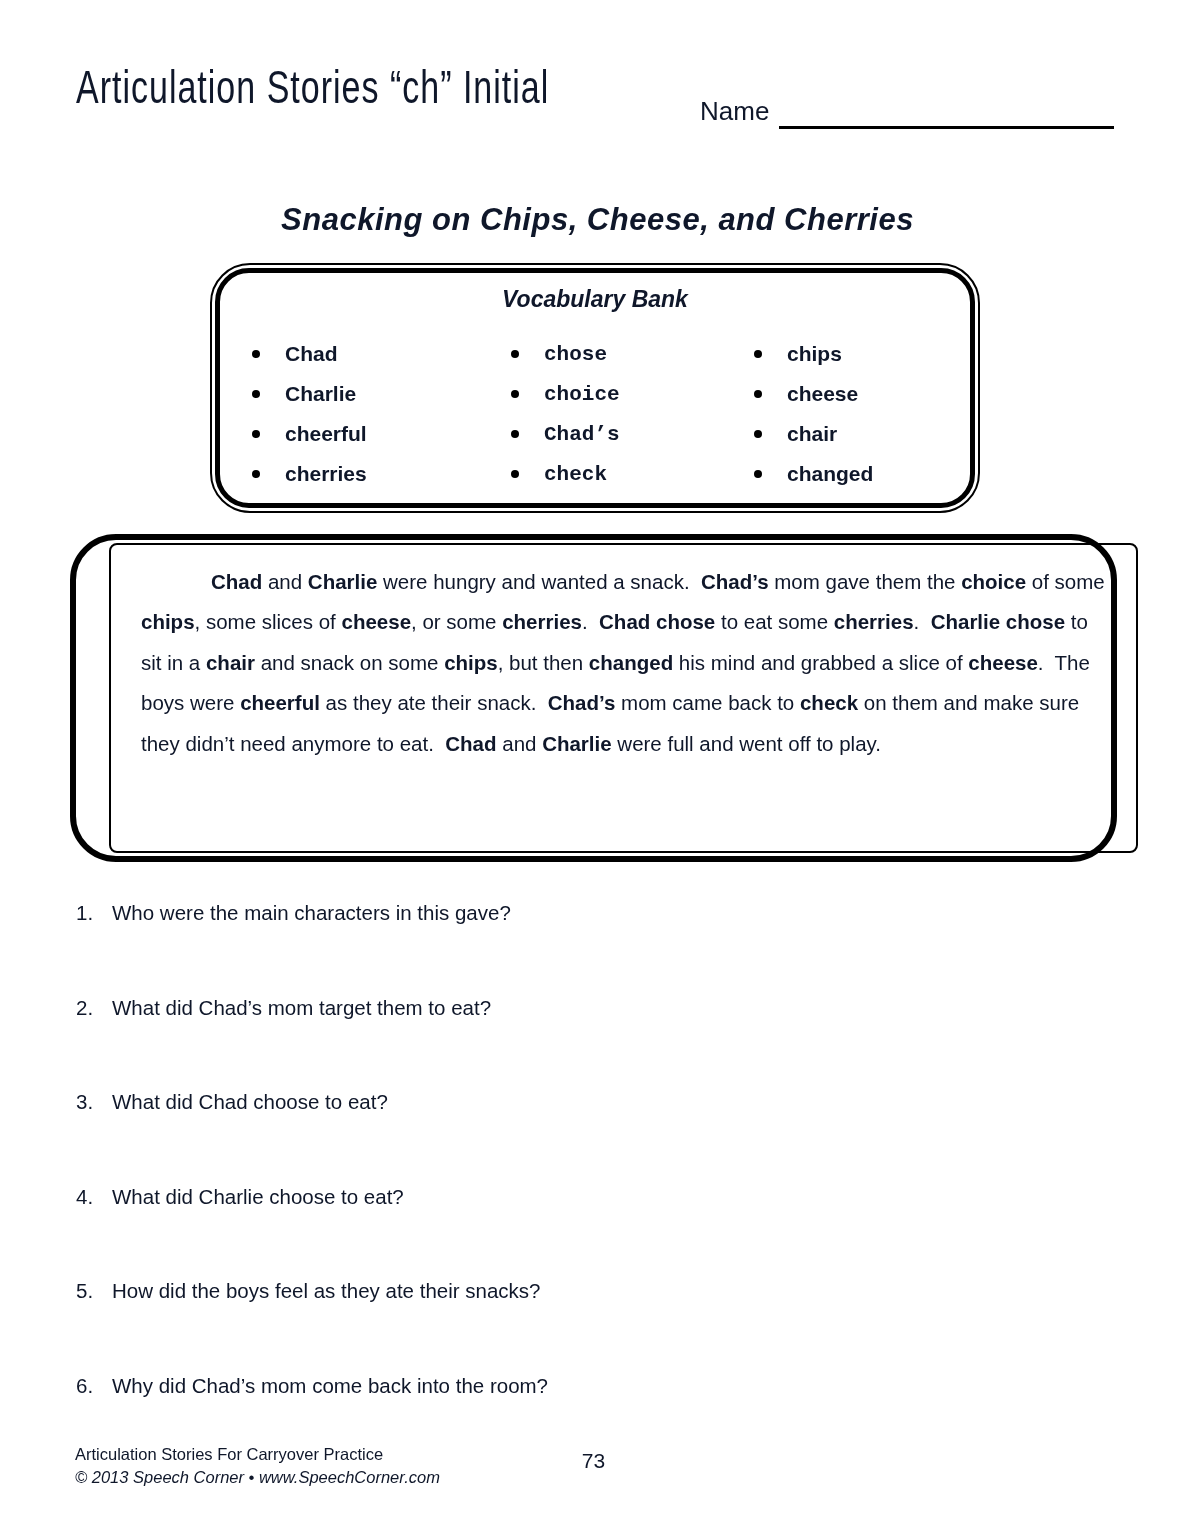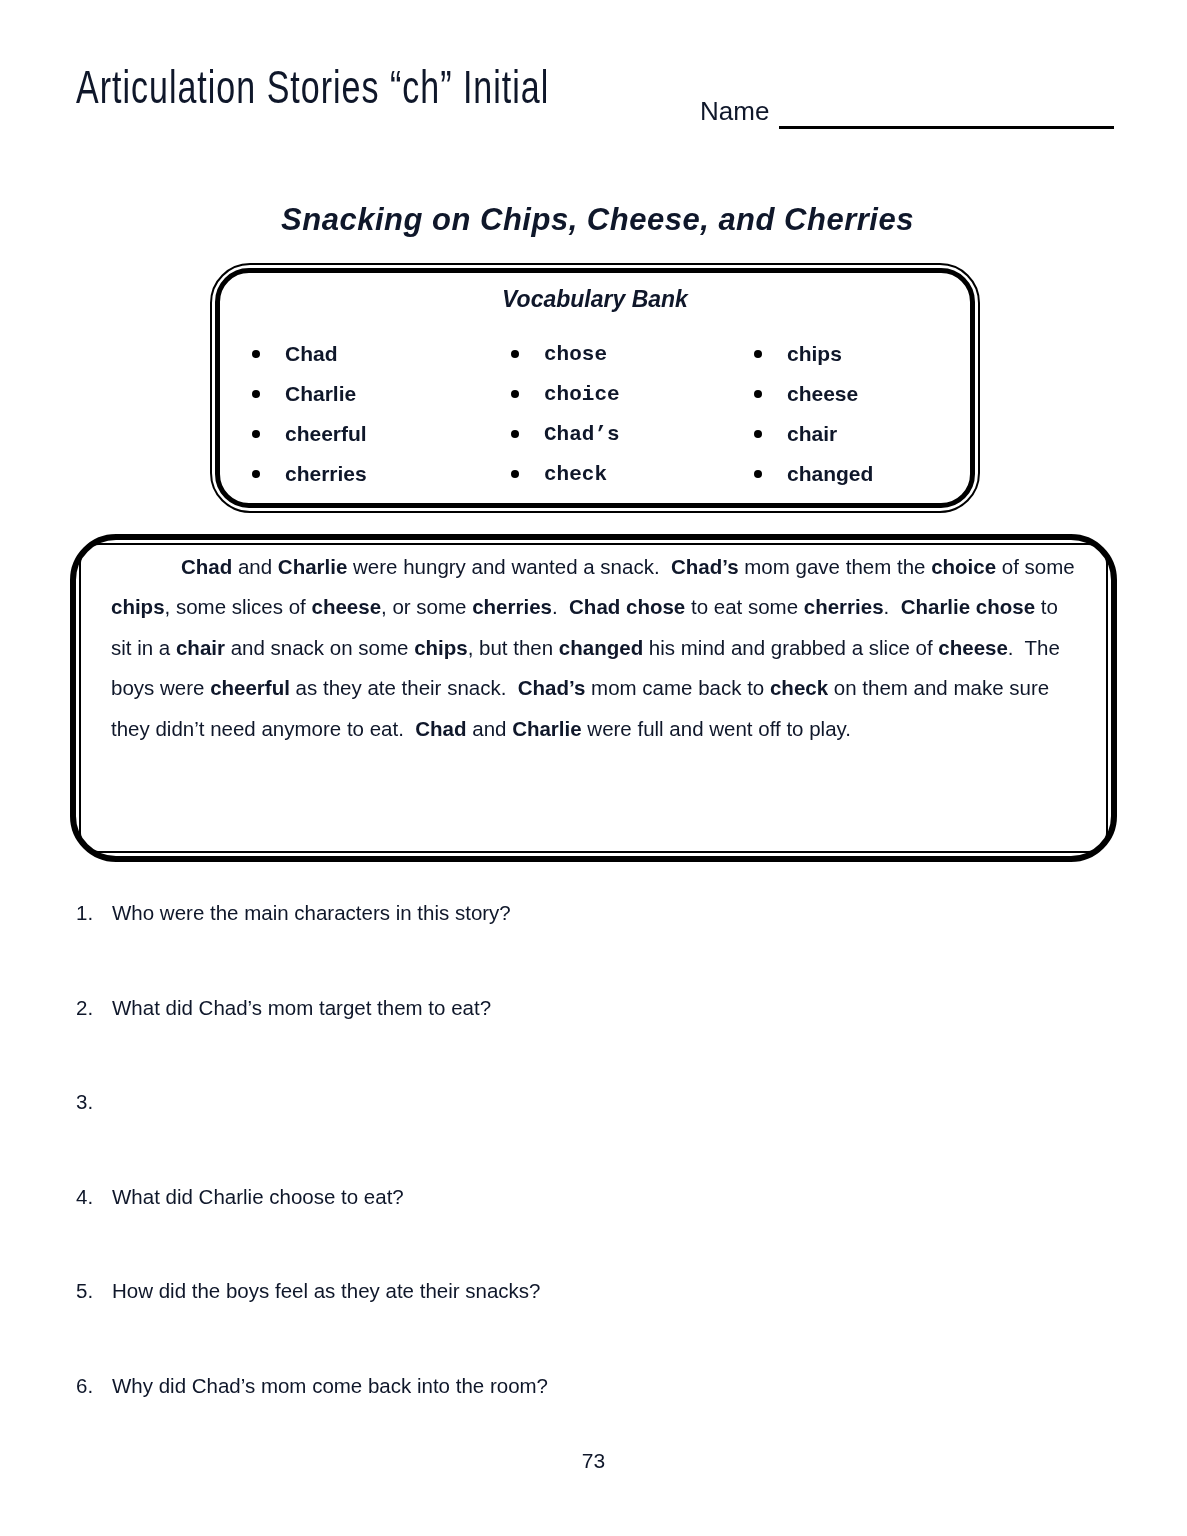--- a/index.html
+++ b/index.html
@@ -72,22 +72,23 @@
   }
 
   
   .story-outer {
     position:absolute; left:70px; top:534px; width:1047px; height:328px;
     border:6px solid #000; border-radius:46px; padding:3px;
     box-sizing:border-box;
   }
   .story-inner {
     width:100%; height:100%; box-sizing:border-box;
-    border:2px solid #000; border-radius:20px;
-    padding:2px 26px 0 30px;
+    border:2px solid #000; border-radius:8px;
+    padding:17px 26px 0 30px;
+    margin-left:30px;
   }
   .story-text {
     margin:0; font-size:20.5px; line-height:40.4px;
     text-indent:70px; white-space:pre-wrap;
   }
 
   
   .questions { position:absolute; left:76px; top:897px; }
   .question { display:flex; font-size:20.5px; line-height:31px; margin-bottom:63.5px; }
   .qnum { width:36px; flex:none; }
@@ -179,39 +180,44 @@
 
   <div class="story-outer">
     <div class="story-inner">
       <p class="story-text"><span style="font-weight: bold;">Chad</span><span> and </span><span style="font-weight: bold;">Charlie</span><span> were hungry and wanted a snack.  </span><span style="font-weight: bold;">Chad’s</span><span> mom gave them the </span><span style="font-weight: bold;">choice</span><span> of some </span><span style="font-weight: bold;">chips</span><span>, some slices of </span><span style="font-weight: bold;">cheese</span><span>, or some </span><span style="font-weight: bold;">cherries</span><span>.  </span><span style="font-weight: bold;">Chad chose</span><span> to eat some </span><span style="font-weight: bold;">cherries</span><span>.  </span><span style="font-weight: bold;">Charlie chose</span><span> to sit in a </span><span style="font-weight: bold;">chair</span><span> and snack on some </span><span style="font-weight: bold;">chips</span><span>, but then </span><span style="font-weight: bold;">changed</span><span> his mind and grabbed a slice of </span><span style="font-weight: bold;">cheese</span><span>.  The boys were </span><span style="font-weight: bold;">cheerful</span><span> as they ate their snack.  </span><span style="font-weight: bold;">Chad’s</span><span> mom came back to </span><span style="font-weight: bold;">check</span><span> on them and make sure they didn’t need anymore to eat.  </span><span style="font-weight: bold;">Chad</span><span> and </span><span style="font-weight: bold;">Charlie</span><span> were full and went off to play.</span></p>
     </div>
   </div>
 
   <div class="questions">
     <div class="question">
       <span class="qnum">1.</span>
-      <span class="qtext">Who were the main characters in this story?</span>
+      <span class="qtext">Who were the main characters in this gave?</span>
     </div>
     <div class="question">
       <span class="qnum">2.</span>
       <span class="qtext">What did Chad’s mom target them to eat?</span>
     </div>
     <div class="question">
       <span class="qnum">3.</span>
+      <span class="qtext">What did Chad choose to eat?</span>
     </div>
     <div class="question">
       <span class="qnum">4.</span>
       <span class="qtext">What did Charlie choose to eat?</span>
     </div>
     <div class="question">
       <span class="qnum">5.</span>
       <span class="qtext">How did the boys feel as they ate their snacks?</span>
     </div>
     <div class="question">
       <span class="qnum">6.</span>
       <span class="qtext">Why did Chad’s mom come back into the room?</span>
     </div>
   </div>
 
+  <div class="footer">
+    <div class="footer-line1">Articulation Stories For Carryover Practice</div>
+    <div class="footer-line2">© 2013 Speech Corner • www.SpeechCorner.com</div>
+  </div>
 
   <div class="page-number">73</div>
 
 </div>
 
 </body></html>

